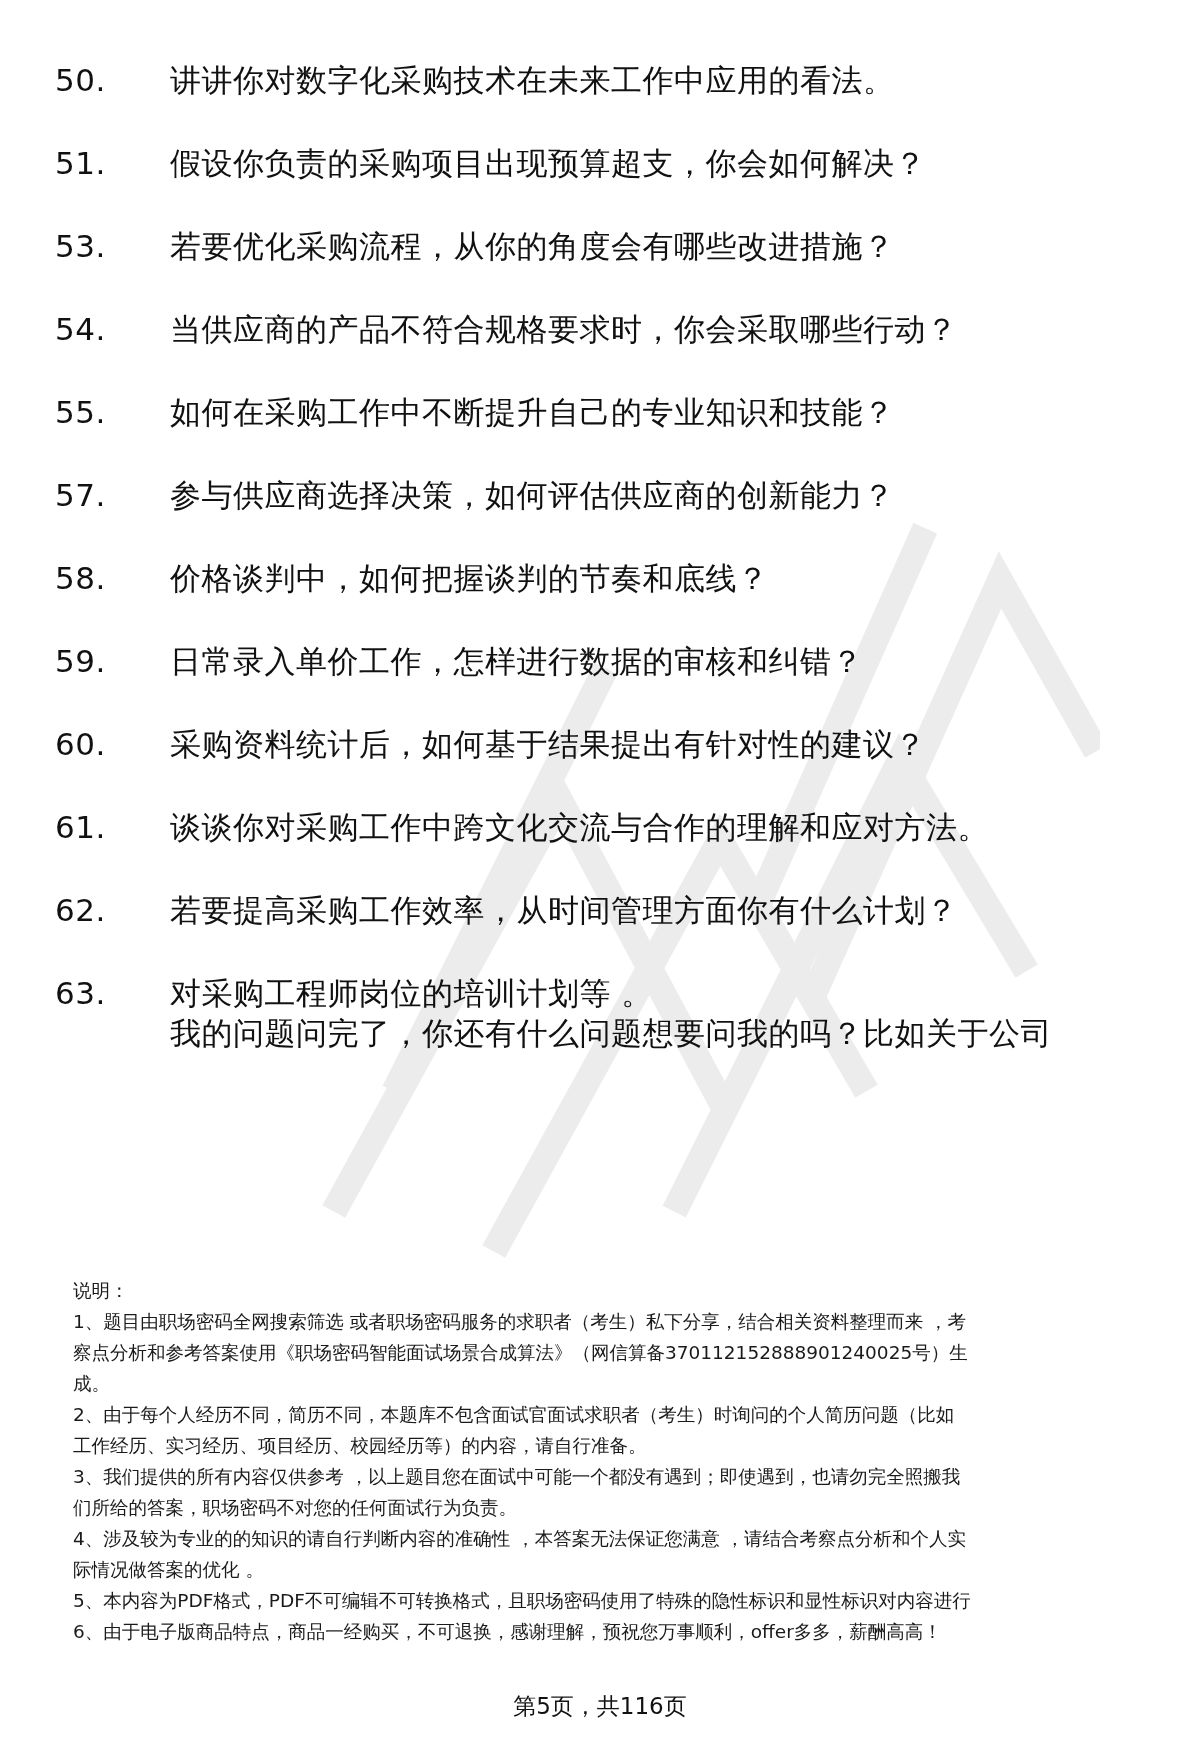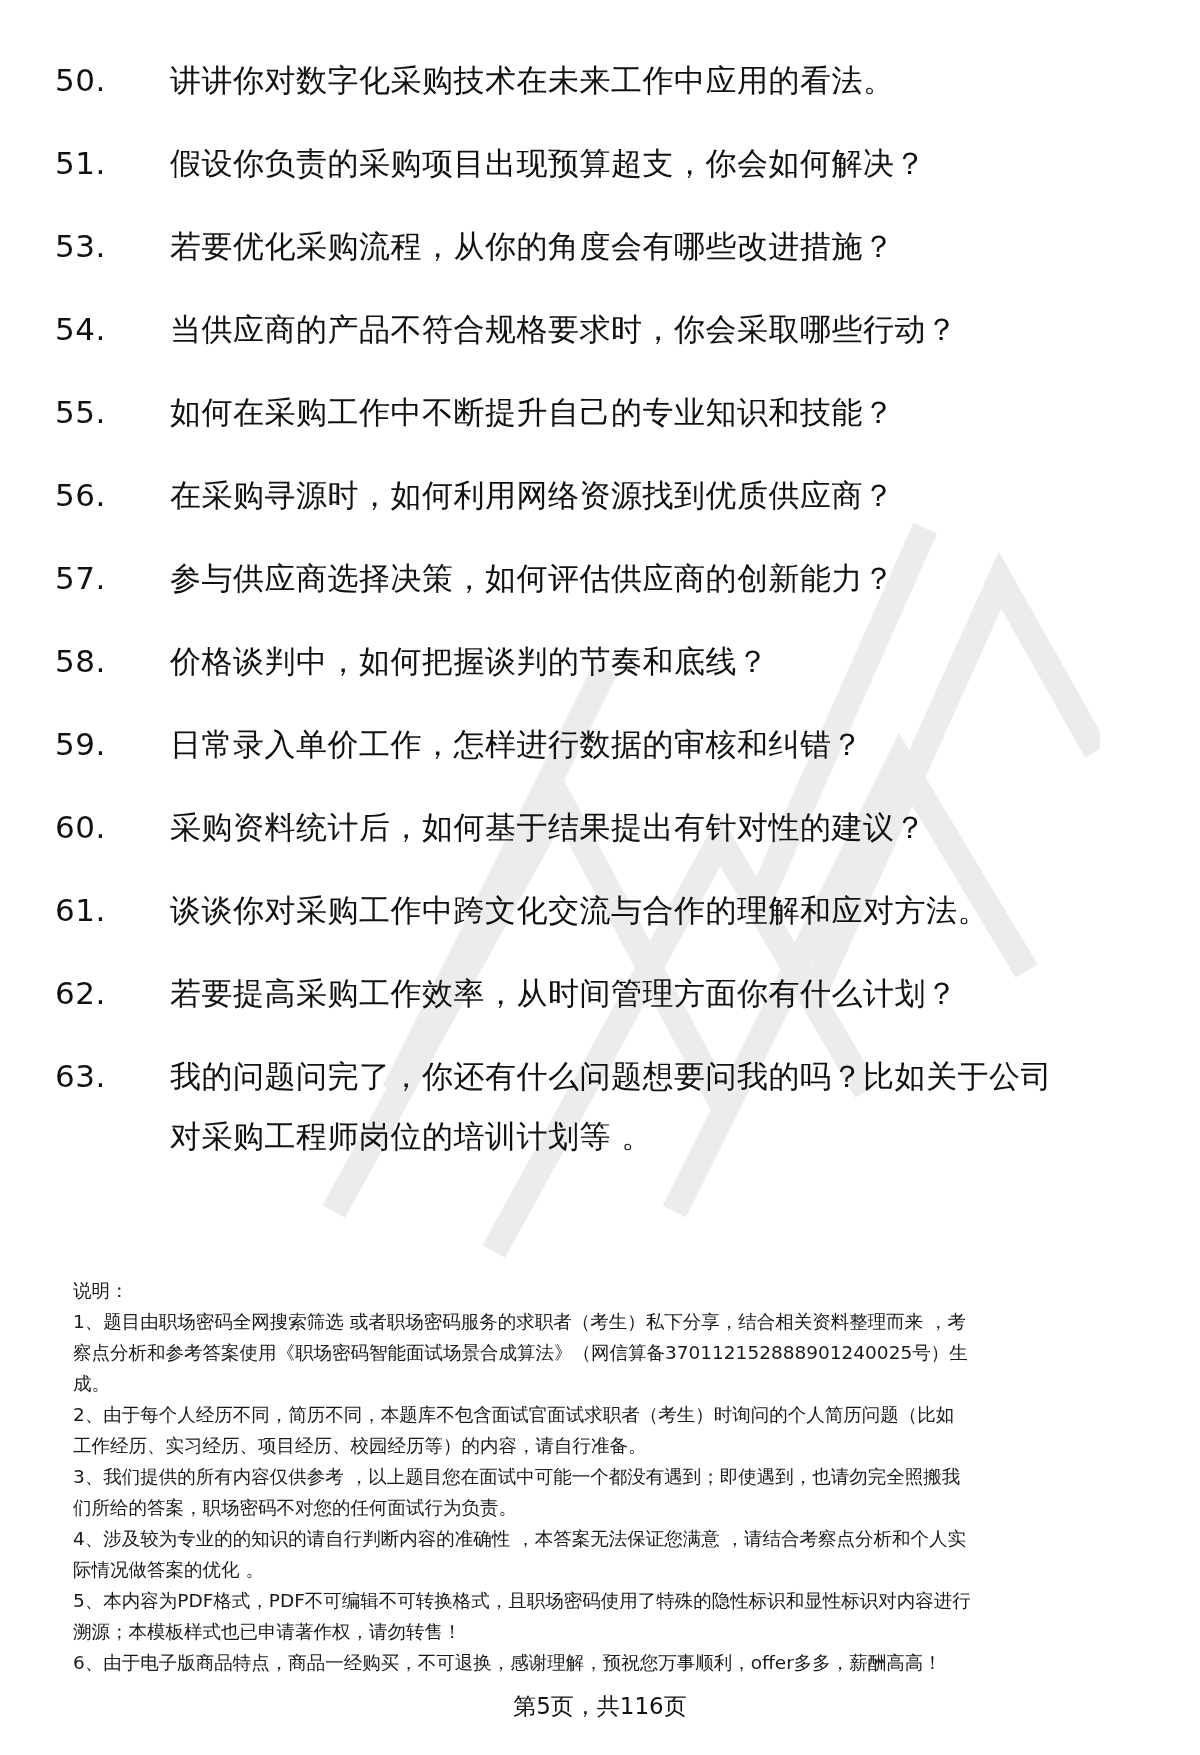--- a/index.html
+++ b/index.html
@@ -113,24 +113,20 @@
   </div>
   <div class="question">
     <span class="q-num">54.</span>
     <span class="q-text">当供应商的产品不符合规格要求时，你会采取哪些行动？</span>
   </div>
   <div class="question">
     <span class="q-num">55.</span>
     <span class="q-text">如何在采购工作中不断提升自己的专业知识和技能？</span>
   </div>
   <div class="question">
-    <span class="q-num">56.</span>
-    <span class="q-text">在采购寻源时，如何利用网络资源找到优质供应商？</span>
-  </div>
-  <div class="question">
     <span class="q-num">57.</span>
     <span class="q-text">参与供应商选择决策，如何评估供应商的创新能力？</span>
   </div>
   <div class="question">
     <span class="q-num">58.</span>
     <span class="q-text">价格谈判中，如何把握谈判的节奏和底线？</span>
   </div>
   <div class="question">
     <span class="q-num">59.</span>
     <span class="q-text">日常录入单价工作，怎样进行数据的审核和纠错？</span>
@@ -143,37 +139,36 @@
     <span class="q-num">61.</span>
     <span class="q-text">谈谈你对采购工作中跨文化交流与合作的理解和应对方法。</span>
   </div>
   <div class="question">
     <span class="q-num">62.</span>
     <span class="q-text">若要提高采购工作效率，从时间管理方面你有什么计划？</span>
   </div>
   <div class="question multi">
     <span class="q-num">63.</span>
     <span class="q-text">
+      <span class="line" style="height:40px;">对采购工程师岗位的培训计划等 。</span>
       <span class="line" style="height:60px;">我的问题问完了，你还有什么问题想要问我的吗？比如关于公司</span>
-      <span class="line" style="height:40px;">对采购工程师岗位的培训计划等 。</span>
     </span>
   </div>
 </div>
 
 <div class="notes">
   <span class="note-title">说明：</span>
   <span class="note">1、题目由职场密码全网搜索筛选 或者职场密码服务的求职者（考生）私下分享，结合相关资料整理而来 ，考</span>
   <span class="note">察点分析和参考答案使用《职场密码智能面试场景合成算法》（网信算备370112152888901240025号）生</span>
   <span class="note">成。</span>
   <span class="note">2、由于每个人经历不同，简历不同，本题库不包含面试官面试求职者（考生）时询问的个人简历问题（比如</span>
   <span class="note">工作经历、实习经历、项目经历、校园经历等）的内容，请自行准备。</span>
   <span class="note">3、我们提供的所有内容仅供参考 ，以上题目您在面试中可能一个都没有遇到；即使遇到，也请勿完全照搬我</span>
   <span class="note">们所给的答案，职场密码不对您的任何面试行为负责。</span>
   <span class="note">4、涉及较为专业的的知识的请自行判断内容的准确性 ，本答案无法保证您满意 ，请结合考察点分析和个人实</span>
   <span class="note">际情况做答案的优化 。</span>
   <span class="note">5、本内容为PDF格式，PDF不可编辑不可转换格式，且职场密码使用了特殊的隐性标识和显性标识对内容进行</span>
-  <span class="note">溯源；本模板样式也已申请著作权，请勿转售！</span>
   <span class="note">6、由于电子版商品特点，商品一经购买，不可退换，感谢理解，预祝您万事顺利，offer多多，薪酬高高！</span>
 </div>
 
 <div class="footer">
   <span>第5页，共116页</span>
 </div>
 
 </body></html>

